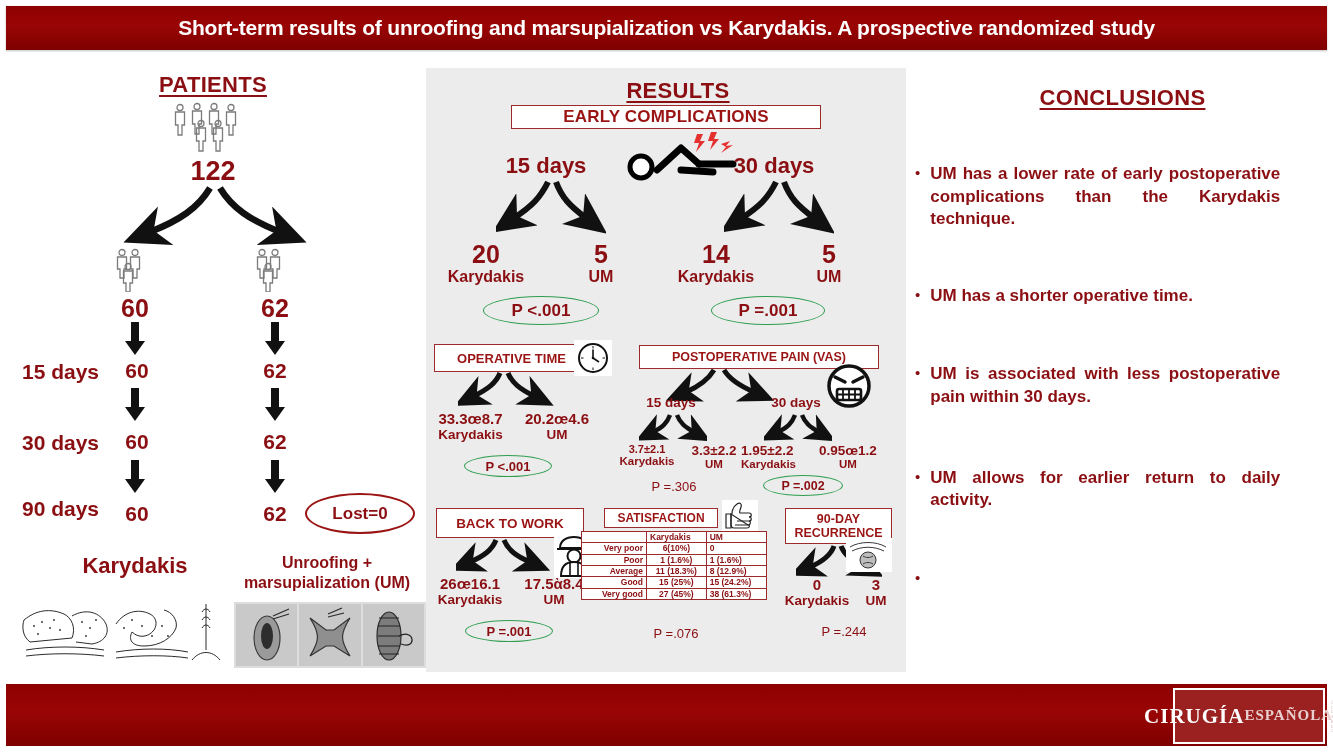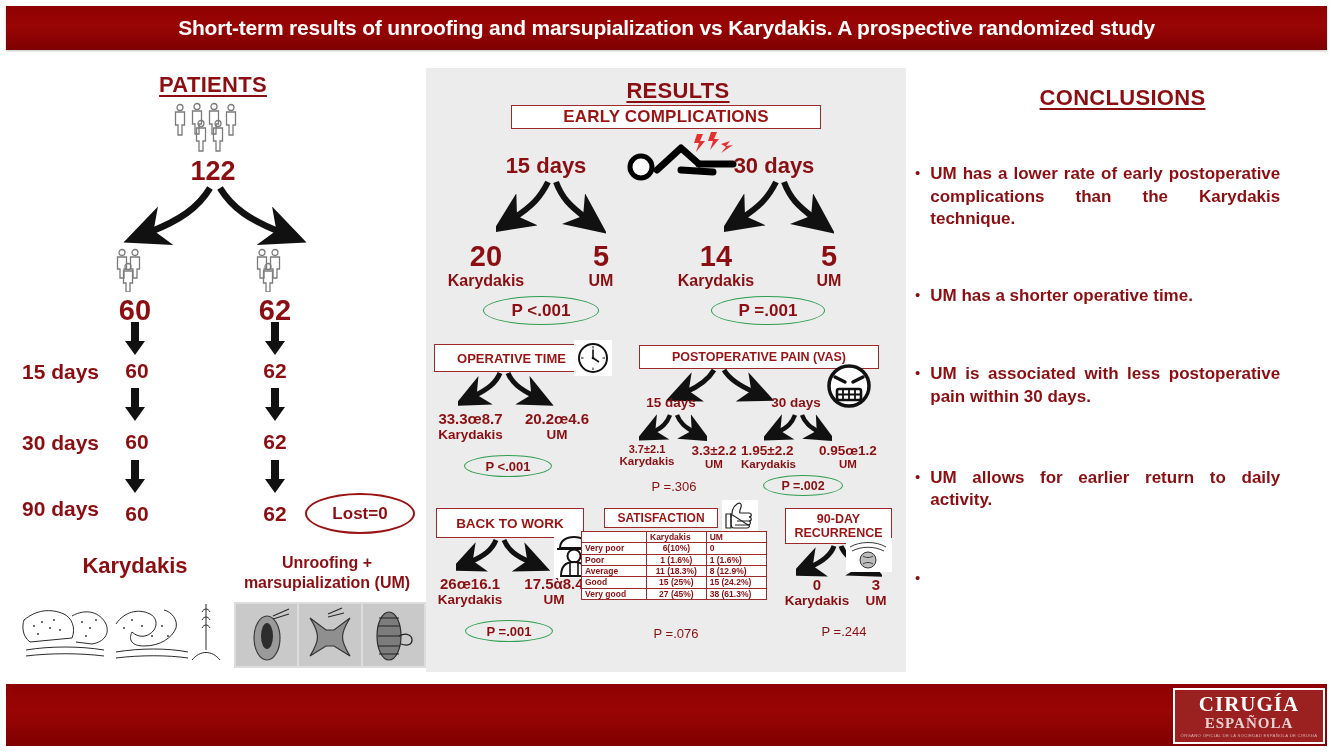--- a/index.html
+++ b/index.html
@@ -23,34 +23,34 @@
   }
 
   
   #footer-bar{
     left:6px;top:684px;width:1321px;height:62px;
     background:linear-gradient(180deg,#8e0000 0%,#9a0505 45%,#7e0000 100%);
   }
   #journal-logo{
     right:8px;top:688px;width:152px;height:56px;
     background:#9b2020;border:2px solid #fff;
-    display:flex;flex-direction:column;align-items:center;justify-content:center;
+    display:flex;flex-direction:row;align-items:center;justify-content:center;
     box-sizing:border-box;
   }
   #journal-logo .l1{color:#fff;font-family:"Liberation Serif",serif;font-weight:bold;
     font-size:21px;letter-spacing:1px;line-height:1;}
   #journal-logo .l2{color:#e9cfcf;font-family:"Liberation Serif",serif;font-weight:bold;
     font-size:15px;letter-spacing:1px;line-height:1.15;}
   #journal-logo .l3{color:#d8b5b5;font-size:3.6px;letter-spacing:.25px;margin-top:2px;
     transform:scale(1.18);}
 
   
   .sect-title{font-size:22px;font-weight:bold;text-decoration:underline;
     text-underline-offset:3px;letter-spacing:.3px;}
-  .bignum{font-size:29px;font-weight:bold;}
+  .bignum{font-size:25px;font-weight:bold;}
   .mednum{font-size:21px;font-weight:bold;}
   .lbl{font-size:16px;font-weight:bold;}
   .smlbl{font-size:13.5px;font-weight:bold;}
   .daylbl{font-size:21px;font-weight:bold;}
 
   
   #results-panel{
     left:426px;top:68px;width:480px;height:604px;background:#ececec;
   }
 
@@ -75,21 +75,21 @@
 
   
   #satisfaction-table{
     border:1.6px solid #9c2a2a;border-collapse:collapse;background:#fff;
     font-size:8.5px;font-weight:bold;color:#8b0f12;
   }
   #satisfaction-table td,#satisfaction-table th{
     border:1px solid #9c2a2a;padding:0px 3px;line-height:1.22;font-weight:bold;
     text-align:center;
   }
-  #satisfaction-table td.rowhdr{text-align:left;border-right:1px solid #9c2a2a;}
+  #satisfaction-table td.rowhdr{text-align:right;border-right:1px solid #9c2a2a;}
   #satisfaction-table tr.hdr td{text-align:left;}
 
   
   #conclusions-panel{left:915px;top:85px;width:415px;height:580px;}
   #conclusions-title{width:100%;text-align:center;}
   .concl-item{display:flex;gap:10px;align-items:flex-start;margin-top:26px;}
   .concl-bullet{font-size:15px;line-height:1.1;padding-top:2px;color:#8b0f12;}
   .concl-text{
     font-size:17px;font-weight:bold;line-height:1.33;text-align:justify;
     color:#8b0f12;width:350px;

